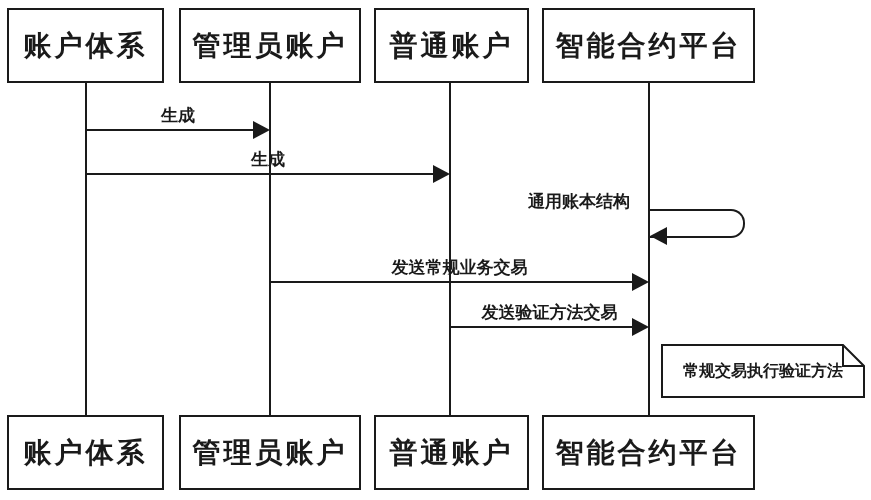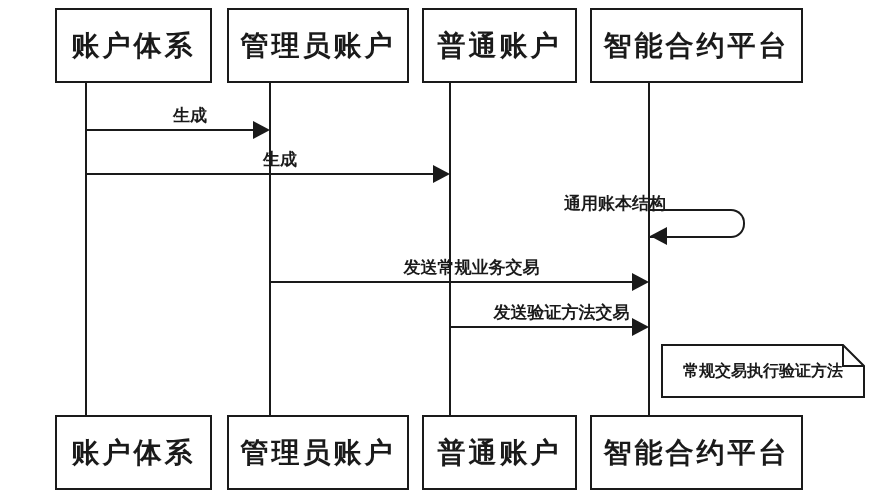--- a/index.html
+++ b/index.html
@@ -19,21 +19,20 @@
     border: 2px solid #1a1a1a;
     background: #ffffff;
     display: flex;
     align-items: center;
     justify-content: center;
     font-size: 28px;
     font-weight: bold;
     letter-spacing: 3px;
     white-space: nowrap;
     z-index: 2;
-    margin-left: 48px;
   }
   .lifeline {
     position: absolute;
     top: 83px;
     height: 332px;
     width: 2px;
     background: #1a1a1a;
     z-index: 1;
   }
   .msg-line {
@@ -45,21 +44,20 @@
   .msg-label {
     position: absolute;
     font-size: 17px;
     font-weight: bold;
     text-align: center;
     white-space: nowrap;
     line-height: 22px;
     height: 22px;
     z-index: 4;
     background: transparent;
-    margin-left: 12px;
   }
   .msg-label.right { text-align: right; }
   .arrow-r {
     position: absolute;
     width: 0; height: 0;
     border-top: 9px solid transparent;
     border-bottom: 9px solid transparent;
     border-left: 17px solid #1a1a1a;
     z-index: 3;
   }
@@ -114,21 +112,21 @@
     <div class="arrow-r" style="left:253px; top:121px;"></div>
   </div>
 
   <div>
     <div class="msg-label" style="left:86px; top:148px; width:364px;">生成</div>
     <div class="msg-line" style="left:86px; top:173px; width:347px;"></div>
     <div class="arrow-r" style="left:433px; top:165px;"></div>
   </div>
 
   <div>
-    <div class="msg-label right" style="left:528px; top:192px; width:126px;">通用账本结构</div>
+    <div class="msg-label right" style="left:504px; top:192px; width:126px;font-family:Liberation Mono, monospace;">通用账本结构</div>
     <div class="self-loop" style="left:649px; top:209px; width:96px; height:29px;"></div>
     <div class="arrow-l" style="left:650px; top:227px;"></div>
   </div>
 
   <div>
     <div class="msg-label" style="left:270px; top:256px; width:379px;">发送常规业务交易</div>
     <div class="msg-line" style="left:270px; top:281px; width:362px;"></div>
     <div class="arrow-r" style="left:632px; top:273px;"></div>
   </div>
 

